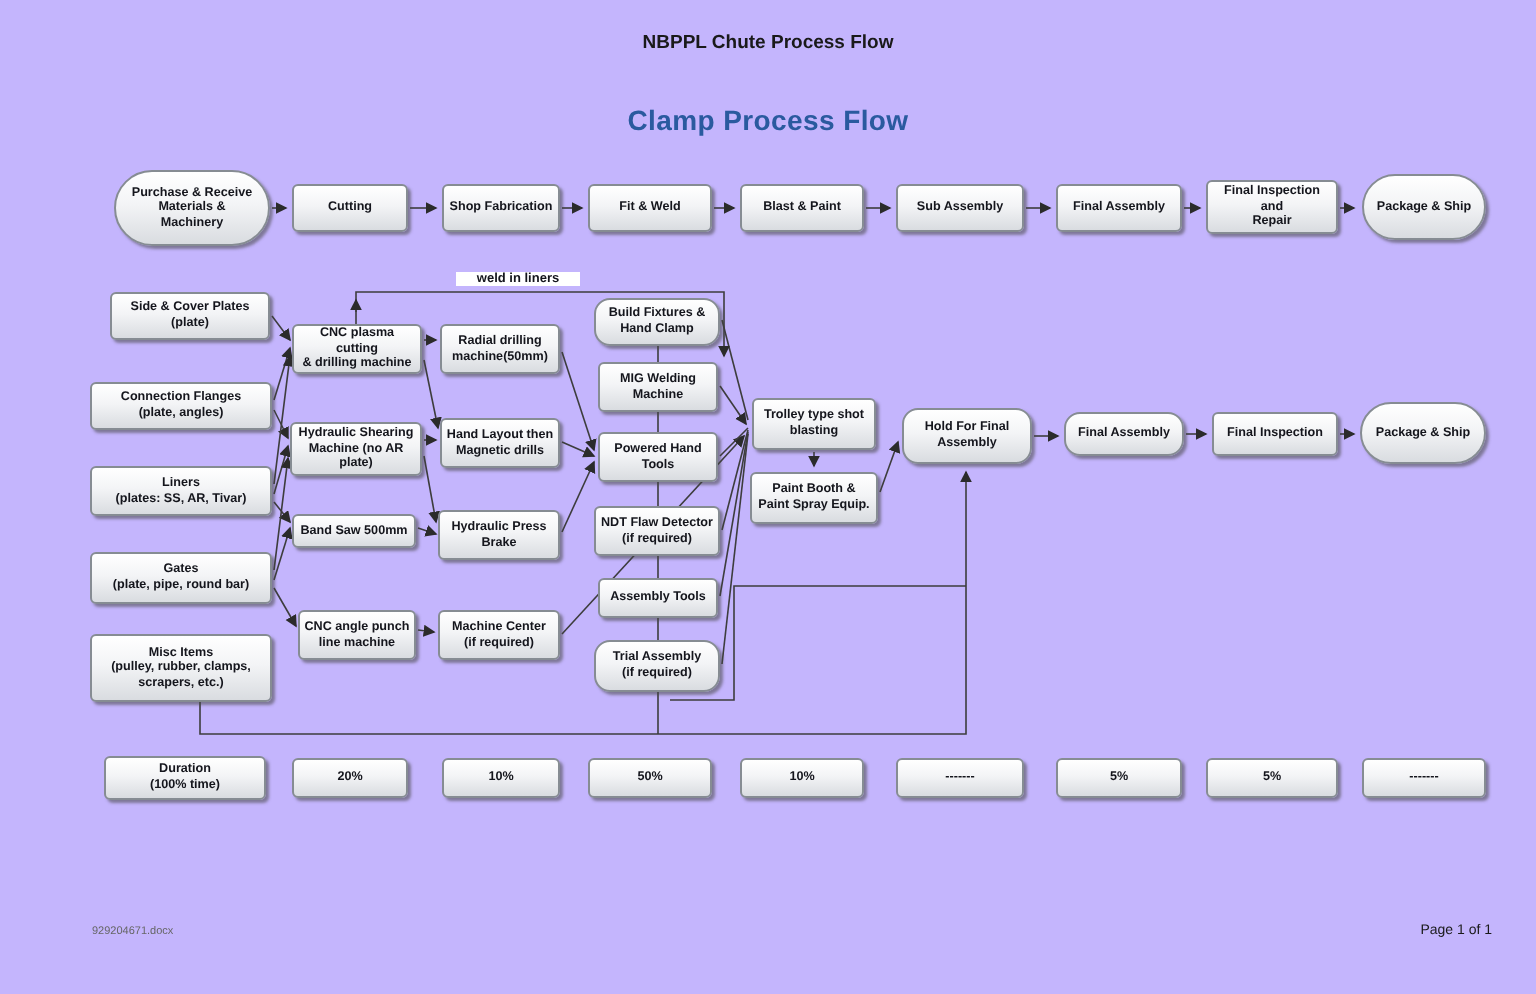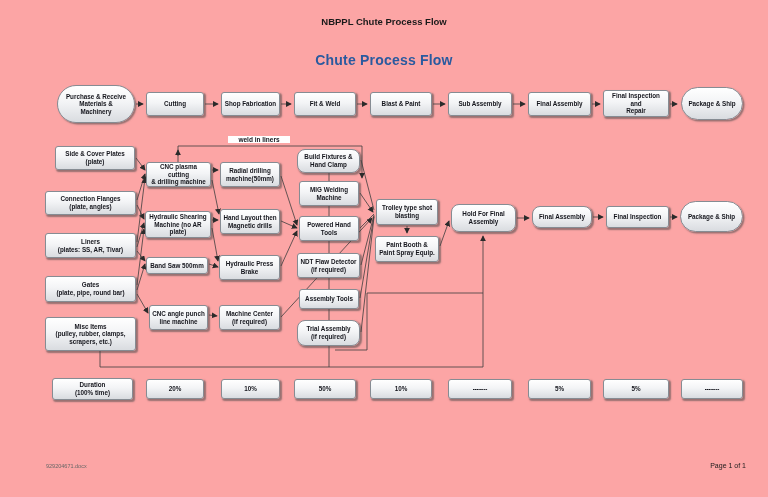--- a/index.html
+++ b/index.html
@@ -1,16 +1,16 @@
 <!DOCTYPE html>
 <html><head>
 <meta charset="utf-8">
 <style>
   html,body{margin:0;padding:0;background:#fff;}
-  .page{position:relative;width:768px;height:497px;background:#fca5a5;overflow:hidden;
+  .page{position:relative;width:768px;height:497px;background:#c4b5fd;overflow:hidden;
         font-family:"Liberation Sans",sans-serif;}
   .doc-title{position:absolute;top:16px;left:0;width:768px;text-align:center;
         font-size:9.5px;font-weight:bold;color:#1a1a1a;}
   .diagram-title{position:absolute;top:52px;left:0;width:768px;text-align:center;
         font-size:14px;font-weight:bold;color:#2a5a9f;letter-spacing:.2px;}
   .node{position:absolute;display:flex;align-items:center;justify-content:center;
         text-align:center;white-space:pre-line;font-weight:bold;font-size:6.3px;
         line-height:1.2;color:#14151c;box-sizing:border-box;padding:1px 2px;
         background:linear-gradient(180deg,#ffffff 0%,#f3f4f6 45%,#d9dce0 100%);
         border:1px solid #868c93;border-radius:3px;
@@ -23,21 +23,21 @@
   svg.connectors line,svg.connectors polyline{stroke:#3d3d3d;stroke-width:.8;fill:none;}
   .footer-left{position:absolute;left:46px;top:463px;font-size:5.5px;color:#666;}
   .footer-right{position:absolute;right:22px;top:462px;font-size:7px;color:#1a1a1a;}
 </style>
 </head>
 <body>
 
 <div class="page">
 
   <div class="doc-title">NBPPL Chute Process Flow</div>
-  <div class="diagram-title">Chute Process Flow</div>
+  <div class="diagram-title">Clamp Process Flow</div>
 
   <svg class="connectors" width="768" height="497" viewBox="0 0 768 497">
     <defs>
       <marker id="ah" markerWidth="7" markerHeight="7" refX="5.2" refY="3" orient="auto" markerUnits="userSpaceOnUse">
         <path d="M0,0 L6,3 L0,6 Z" fill="#2b2b2b"></path>
       </marker>
     </defs>
 
     <line x1="136" y1="104" x2="143" y2="104" marker-end="url(#ah)"></line>
     <line x1="205" y1="104" x2="218" y2="104" marker-end="url(#ah)"></line>

